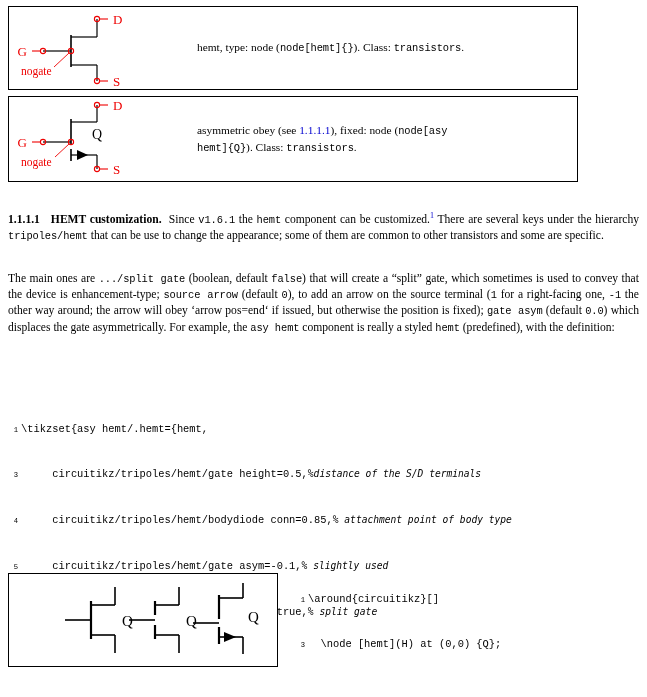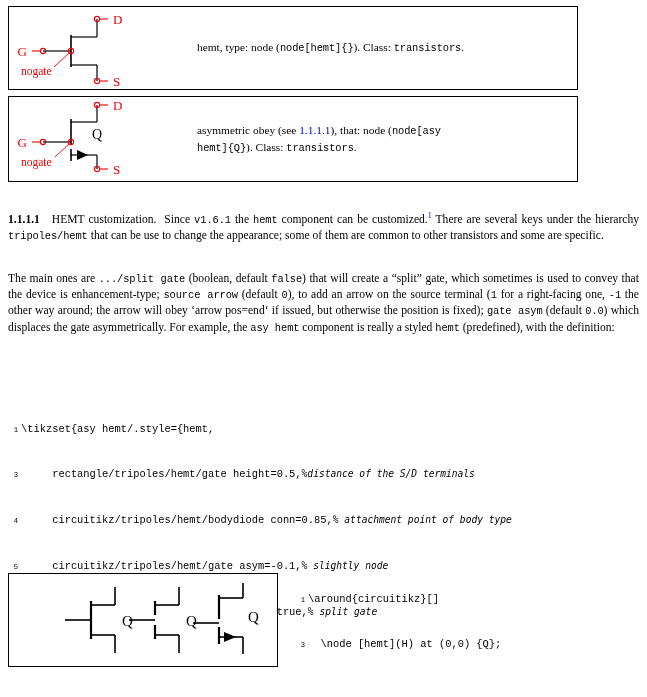--- a/index.html
+++ b/index.html
@@ -59,21 +59,21 @@
     position: absolute;
     left: 8px;
     width: 631px;
     font-size: 11.6px;
     line-height: 16.2px;
     text-align: justify;
   }
   #sect-head { top: 208px; }
   #para-main { top: 271px; }
   .secnum { font-weight: bold; }
-  .sectitle { font-weight: normal; }
+  .sectitle { font-weight: bold; }
   .fnmark {
     color: #0000cf;
     font-size: 8px;
     vertical-align: super;
   }
 
   
   .listing {
     position: absolute;
     font-family: "Liberation Mono", "DejaVu Sans Mono", monospace;
@@ -177,38 +177,38 @@
         <line x1="60" y1="47" x2="46" y2="60" stroke="#ee0000" stroke-width="0.9"></line>
 
         <text x="104" y="13" fill="#ee0000" font-family="Liberation Serif, serif" font-size="13">D</text>
         <text x="18" y="50" fill="#ee0000" font-family="Liberation Serif, serif" font-size="13" text-anchor="end">G</text>
         <text x="104" y="77" fill="#ee0000" font-family="Liberation Serif, serif" font-size="13">S</text>
         <text x="12" y="69" fill="#ee0000" font-family="Liberation Serif, serif" font-size="11.5">nogate</text>
         <text x="83" y="42" fill="#000000" font-family="Liberation Serif, serif" font-size="14">Q</text>
       </svg>
     </div>
     <div class="desc-area">
-      <div class="desc-line"><span>asymmetric obey (see </span><span class="xref">1.1.1.1</span><span>), that: node (</span><tt>node[asy</tt></div>
+      <div class="desc-line"><span>asymmetric obey (see </span><span class="xref">1.1.1.1</span><span>), fixed: node (</span><tt>node[asy</tt></div>
       <div class="desc-line"><tt>hemt]{Q}</tt><span>). Class: </span><tt>transistors</tt><span>.</span></div>
     </div>
   </div>
 
   <div class="section" id="sect-head">
     <span class="secnum">1.1.1.1</span>&nbsp;&nbsp;&nbsp;<span class="sectitle">HEMT customization.</span>&nbsp;&nbsp;<span>Since </span><tt>v1.6.1</tt><span> the </span><tt>hemt</tt><span> component can be customized.</span><span class="fnmark">1</span><span> There are several keys under the hierarchy </span><tt>tripoles/hemt</tt><span> that can be use to change the appearance; some of them are common to other transistors and some are specific.</span>
   </div>
 
   <div class="section" id="para-main">
     <span>The main ones are </span><tt>.../split gate</tt><span> (boolean, default </span><tt>false</tt><span>) that will create a “split” gate, which sometimes is used to convey that the device is enhancement-type; </span><tt>source arrow</tt><span> (default </span><tt>0</tt><span>), to add an arrow on the source terminal (</span><tt>1</tt><span> for a right-facing one, </span><tt>-1</tt><span> the other way around; the arrow will obey ‘arrow pos=end‘ if issued, but otherwise the position is fixed); </span><tt>gate asym</tt><span> (default </span><tt>0.0</tt><span>) which displaces the gate asymmetrically. For example, the </span><tt>asy hemt</tt><span> component is really a styled </span><tt>hemt</tt><span> (predefined), with the definition:</span>
   </div>
 
   <div class="listing" id="listing-asyhemt">
-    <span class="codeline"><span class="lineno">1</span><span>\tikzset{asy hemt/.style={hemt,</span><span class="cmt"></span></span>
-    <span class="codeline"><span class="lineno">3</span><span>     rectangle/tripoles/hemt/gate height=0.5,</span><span class="cmt">%distance of the S/D terminals</span></span>
+    <span class="codeline"><span class="lineno">1</span><span>\tikzset{asy hemt/.hemt={hemt,</span><span class="cmt"></span></span>
+    <span class="codeline"><span class="lineno">3</span><span>     circuitikz/tripoles/hemt/gate height=0.5,</span><span class="cmt">%distance of the S/D terminals</span></span>
     <span class="codeline"><span class="lineno">4</span><span>     circuitikz/tripoles/hemt/bodydiode conn=0.85,</span><span class="cmt">% attachment point of body type</span></span>
-    <span class="codeline"><span class="lineno">5</span><span>     circuitikz/tripoles/hemt/gate asym=-0.1,</span><span class="cmt">% slightly node</span></span>
+    <span class="codeline"><span class="lineno">5</span><span>     circuitikz/tripoles/hemt/gate asym=-0.1,</span><span class="cmt">% slightly used</span></span>
     <span class="codeline"><span class="lineno">6</span><span>     circuitikz/tripoles/hemt/split gate=true,</span><span class="cmt">% split gate</span></span>
     <span class="codeline"></span>
     
     
   </div>
 
   <div id="example-box">
     <svg width="268" height="92" viewBox="0 0 268 92">
 
       <g>

